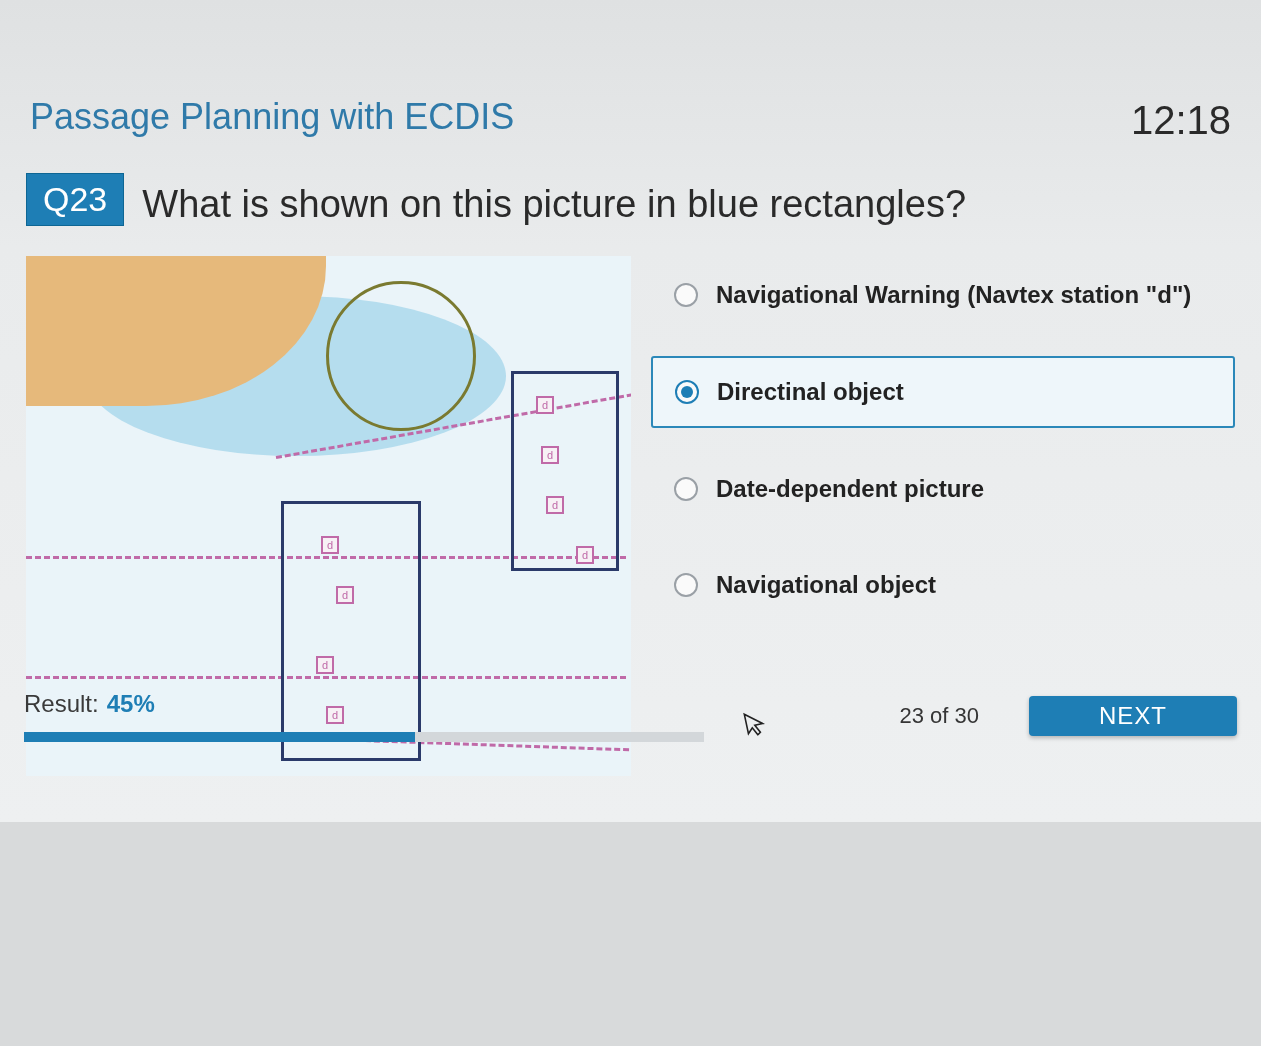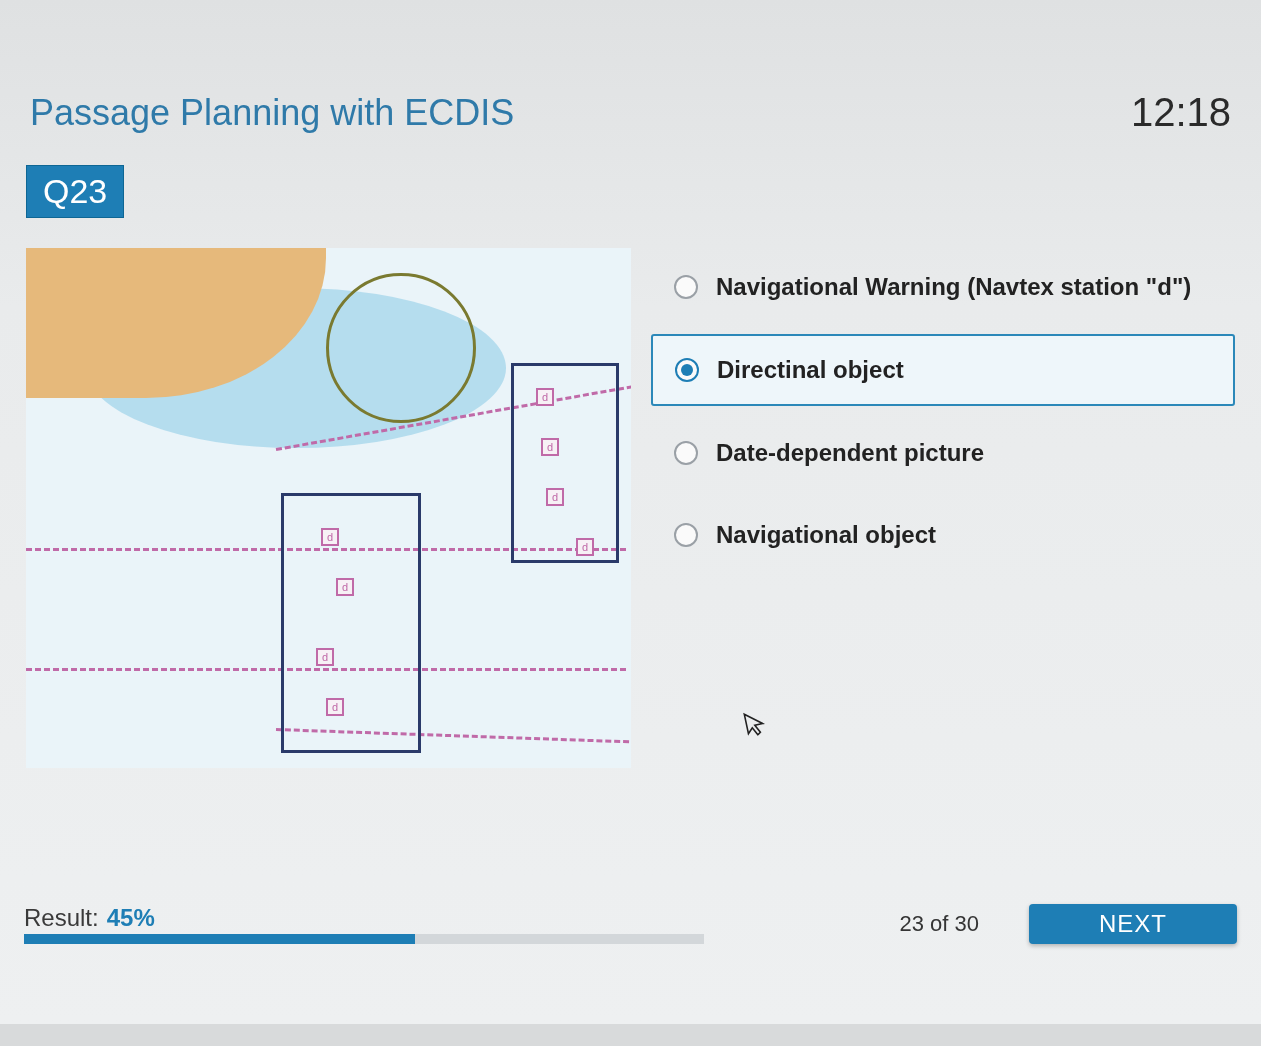--- a/index.html
+++ b/index.html
@@ -5,40 +5,41 @@
   * { box-sizing: border-box; margin: 0; padding: 0; }
   html, body {
     width: 1261px;
     height: 1046px;
     font-family: Arial, Helvetica, sans-serif;
     background: #d8dadb;
     overflow: hidden;
   }
   .page {
     width: 1261px;
-    height: 1024px;
+    height: 822px;
     padding: 90px 20px 20px 20px;
     background: linear-gradient(180deg, #dfe1e2 0%, #e9ebec 30%, #eef0f1 100%);
     position: relative;
   }
   .header {
     display: flex;
     justify-content: space-between;
     align-items: center;
     padding: 0 10px 30px 10px;
   }
   .title {
     color: #2f7aa9;
     font-size: 36px;
     font-weight: 500;
   }
   .timer {
     color: #2a2a2a;
     font-size: 40px;
     font-weight: 400;
+    margin-top: 8px;
   }
   .question-row {
     display: flex;
     align-items: flex-end;
     gap: 18px;
     padding: 0 0 30px 6px;
   }
   .qbadge {
     background: #1e7eb5;
     color: #ffffff;
@@ -108,21 +109,21 @@
     border: 2px solid #c06aa8;
     font-size: 11px;
     color: #c06aa8;
     display: flex; align-items: center; justify-content: center;
     background: #f7f0f5;
   }
   .options {
     flex: 1;
     display: flex;
     flex-direction: column;
-    gap: 12px;
+    gap: 26px;
     padding-top: 4px;
   }
   .option {
     display: flex;
     align-items: center;
     gap: 18px;
     padding: 20px 22px;
     border: 1px solid transparent;
     border-radius: 3px;
     cursor: pointer;
@@ -162,21 +163,21 @@
     align-items: center;
   }
   .result-block {
     flex: 1;
   }
   .result-line {
     display: flex;
     align-items: baseline;
     gap: 8px;
     font-size: 24px;
-    margin-bottom: 2px;
+    margin-bottom: 14px;
   }
   .result-label { color: #3a3a3a; }
   .result-val { color: #1e7eb5; font-weight: 700; }
   .progress {
     width: 680px;
     height: 10px;
     background: #d3d7da;
     position: relative;
   }
   .progress-fill {
@@ -213,20 +214,21 @@
 
 <div class="page">
 
   <div class="header">
     <div class="title">Passage Planning with ECDIS</div>
     <div class="timer">12:18</div>
   </div>
 
   <div class="question-row">
     <div class="qbadge">Q23</div>
+    <div class="qtext">What is shown on this picture in blue rectangles?</div>
   </div>
 
   <div class="content">
 
     <div class="image-area">
       <div class="shallow"></div>
       <div class="land"></div>
       <div class="compass"></div>
       <div class="dashline dl1"></div>
       <div class="dashline dl2"></div>

